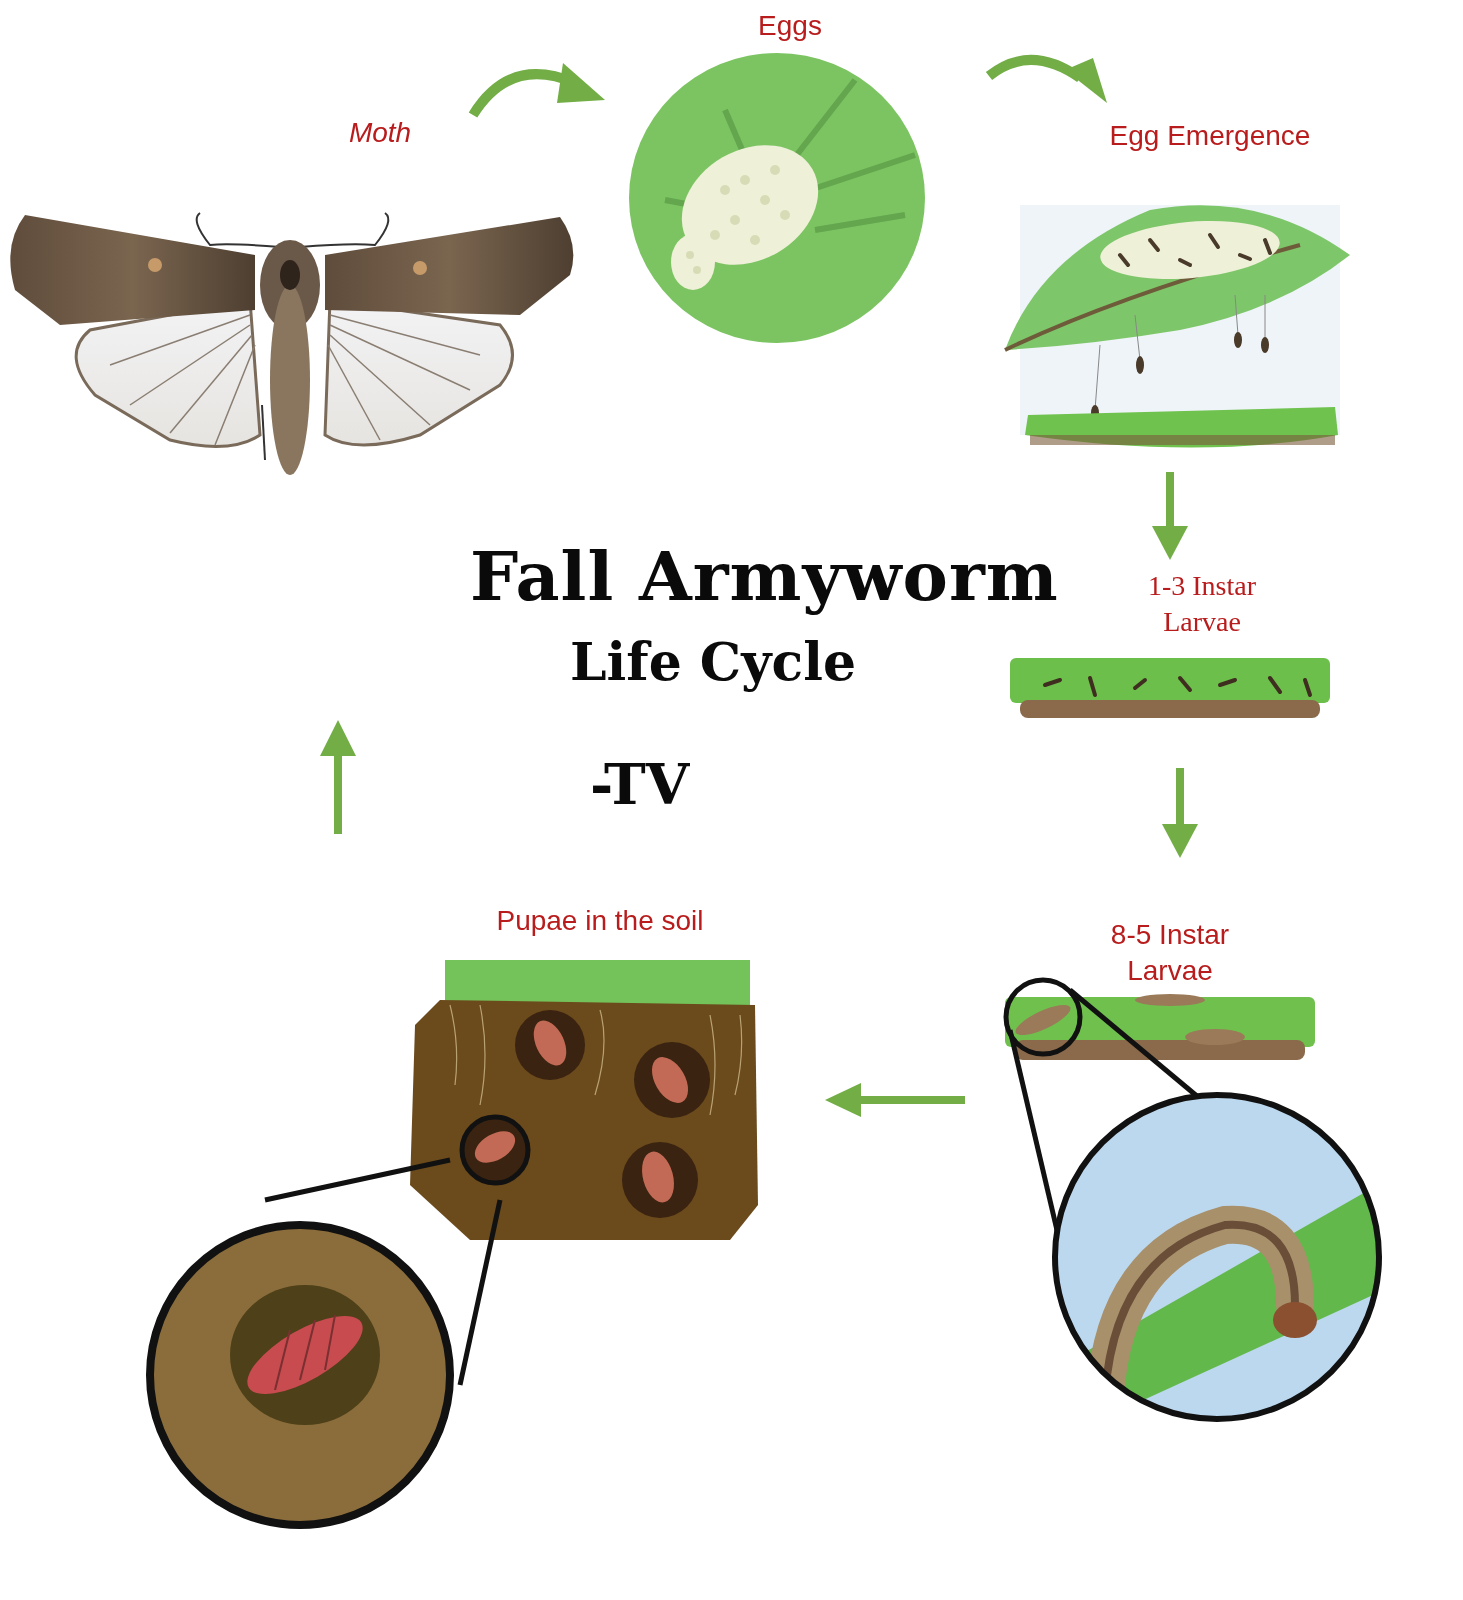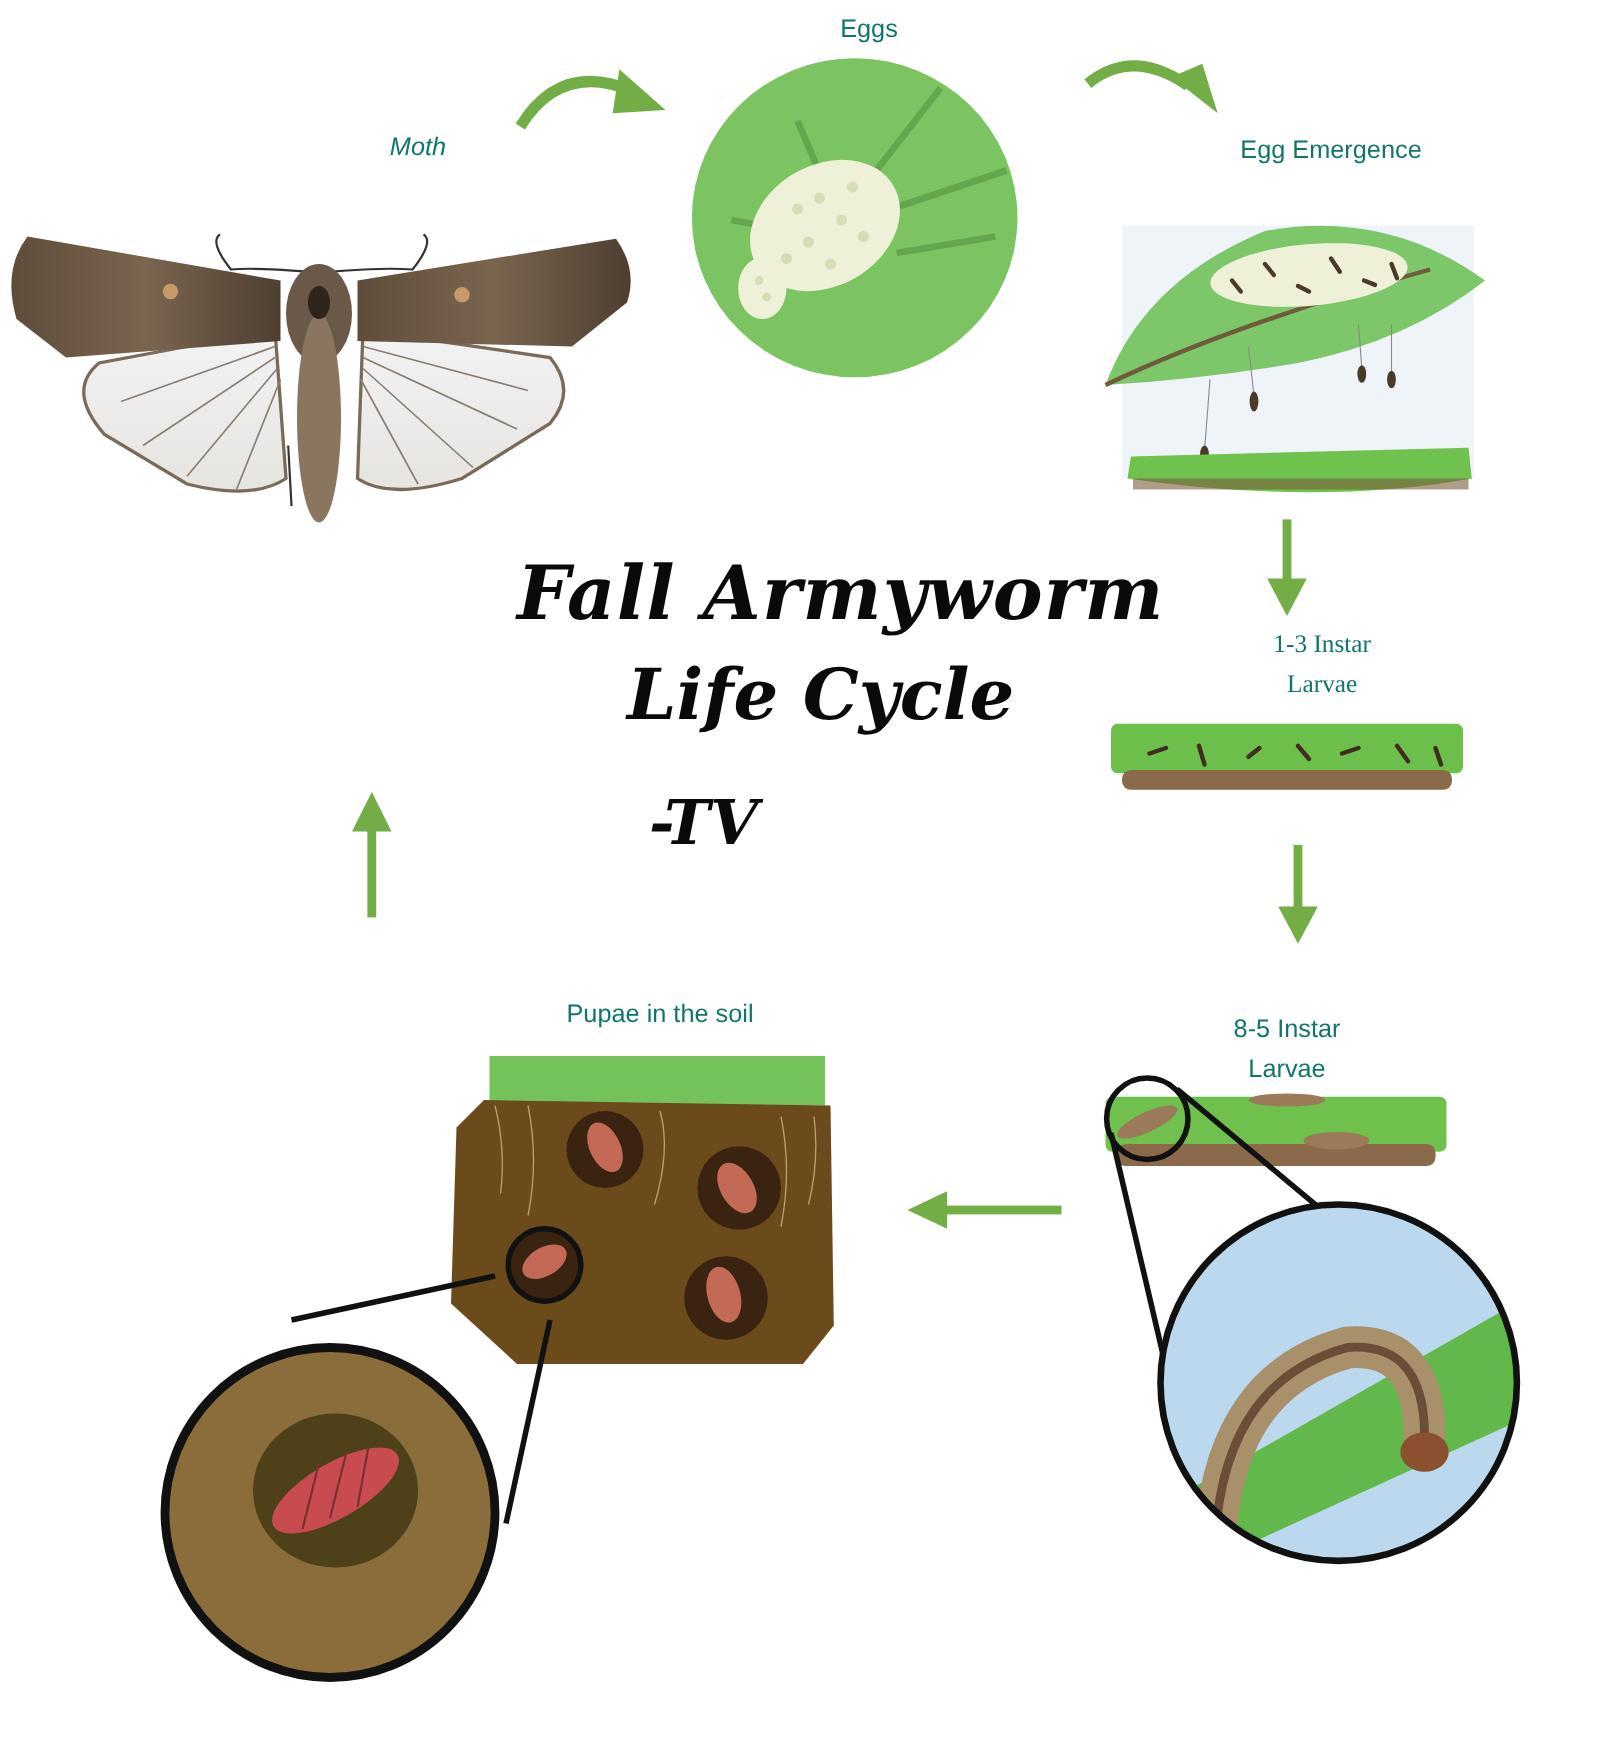--- a/index.html
+++ b/index.html
@@ -1,40 +1,40 @@
 <!DOCTYPE html>
 <html><head>
 <meta charset="utf-8">
 <style>
   html, body { margin: 0; padding: 0; background: #ffffff; }
   body { width: 1463px; height: 1600px; position: relative; overflow: hidden;
          font-family: "Liberation Sans", "DejaVu Sans", sans-serif; color: #222; }
-  .label { position: absolute; font-size: 23px; color: #0f766e; text-align: center; line-height: 36px; font-weight: 400; }
-  .title { position: absolute; font-family: "DejaVu Serif", serif; font-style: italic; font-weight: bold; color: #0a0a0a; }
+  .label { position: absolute; font-size: 28px; color: #b91c1c; text-align: center; line-height: 36px; font-weight: 400; }
+  .title { position: absolute; font-family: "DejaVu Serif", serif; font-weight: bold; color: #0a0a0a; margin-top: 36px; }
   .abs { position: absolute; }
   svg { display: block; }
 </style>
 </head>
 <body>
 
 <div class="label" style="left:330px; top:115px; width:100px;font-style:italic;">Moth</div>
 <div class="label" style="left:740px; top:8px; width:100px;">Eggs</div>
 <div class="label" style="left:1100px; top:118px; width:220px;">Egg Emergence</div>
 <div class="label" style="left:1122px; top:568px; width:160px;font-family:Liberation Serif, serif;">
   <div>1-3 Instar</div>
   <div>Larvae</div>
 </div>
 <div class="label" style="left:1090px; top:917px; width:160px;">
   <div>8-5 Instar</div>
   <div>Larvae</div>
 </div>
 <div class="label" style="left:480px; top:903px; width:240px;">Pupae in the soil</div>
 
 <div class="title" style="left:470px; top:500px; font-size:68px; letter-spacing:1px;">Fall Armyworm</div>
-<div class="title" style="left:570px; top:595px; font-size:64px;">Life Cycle</div>
+<div class="title" style="left:570px; top:595px; font-size:52px;">Life Cycle</div>
 <div class="title" style="left:590px; top:715px; font-size:56px;">-TV</div>
 
 <svg class="abs" style="left:465px; top:45px;" width="145" height="80" viewBox="0 0 145 80">
   <path d="M8 70 Q45 10 110 38" stroke="#72ad45" stroke-width="10" fill="none" stroke-linecap="butt"></path>
   <polygon points="98,18 140,55 92,58" fill="#72ad45"></polygon>
 </svg>
 <svg class="abs" style="left:985px; top:48px;" width="130" height="60" viewBox="0 0 130 60">
   <path d="M4 28 Q45 -5 95 30" stroke="#72ad45" stroke-width="10" fill="none"></path>
   <polygon points="80,22 122,55 108,10" fill="#72ad45"></polygon>
 </svg>

